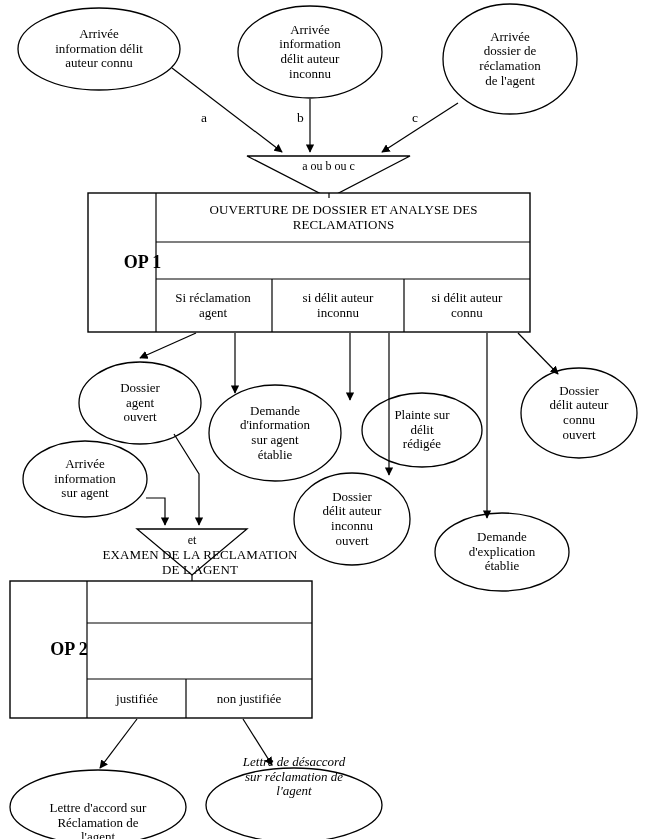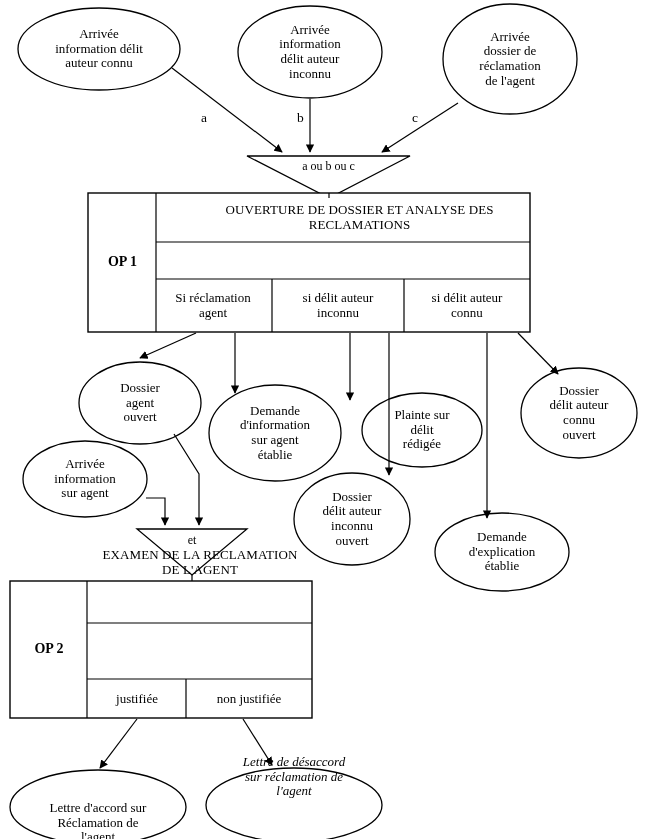--- a/index.html
+++ b/index.html
@@ -45,21 +45,22 @@
     position: absolute;
     display: flex;
     align-items: center;
     justify-content: center;
     text-align: center;
     font-size: 13px;
     line-height: 1.15;
   }
   .op-label {
     font-weight: bold;
-    font-size: 14px;
+    font-size: 18px;
+    padding-left: 20px;
   }
   .title-text {
     font-size: 13px;
     letter-spacing: 0.1px;
   }
   .edge-label {
     position: absolute;
     font-size: 13.5px;
   }
 </style>
@@ -141,21 +142,21 @@
 de l'agent</div>
 
   <div class="edge-label" style="left:201px; top:110px;">a</div>
   <div class="edge-label" style="left:297px; top:110px;">b</div>
   <div class="edge-label" style="left:412px; top:110px;">c</div>
 
   <div class="junction-text" style="left:247px; top:159px; width:163px;">a ou b ou c</div>
   <div class="junction-text" style="left:137px; top:533px; width:110px;">et</div>
 
   <div class="cell-text op-label" style="left:89px; top:193px; width:67px; height:139px;">OP 1</div>
-  <div class="cell-text title-text" style="left:158px; top:194px; width:371px; height:48px; white-space:pre-line;padding-left:16px;">OUVERTURE DE  DOSSIER ET ANALYSE  DES
+  <div class="cell-text title-text" style="left:158px; top:194px; width:371px; height:48px; white-space:pre-line;">OUVERTURE DE  DOSSIER ET ANALYSE  DES
 RECLAMATIONS</div>
   <div class="cell-text" style="left:158px; top:280px; width:110px; height:51px; white-space:pre-line;">Si réclamation
 agent</div>
   <div class="cell-text" style="left:273px; top:280px; width:130px; height:51px; white-space:pre-line;">si délit auteur
 inconnu</div>
   <div class="cell-text" style="left:405px; top:280px; width:124px; height:51px; white-space:pre-line;">si délit auteur
 connu</div>
 
   <div class="cell-text op-label" style="left:11px; top:581px; width:76px; height:137px;">OP 2</div>
   <div class="cell-text title-text" style="left:89px; top:550px; width:222px; height:26px; white-space:pre-line;">EXAMEN DE LA RECLAMATION

